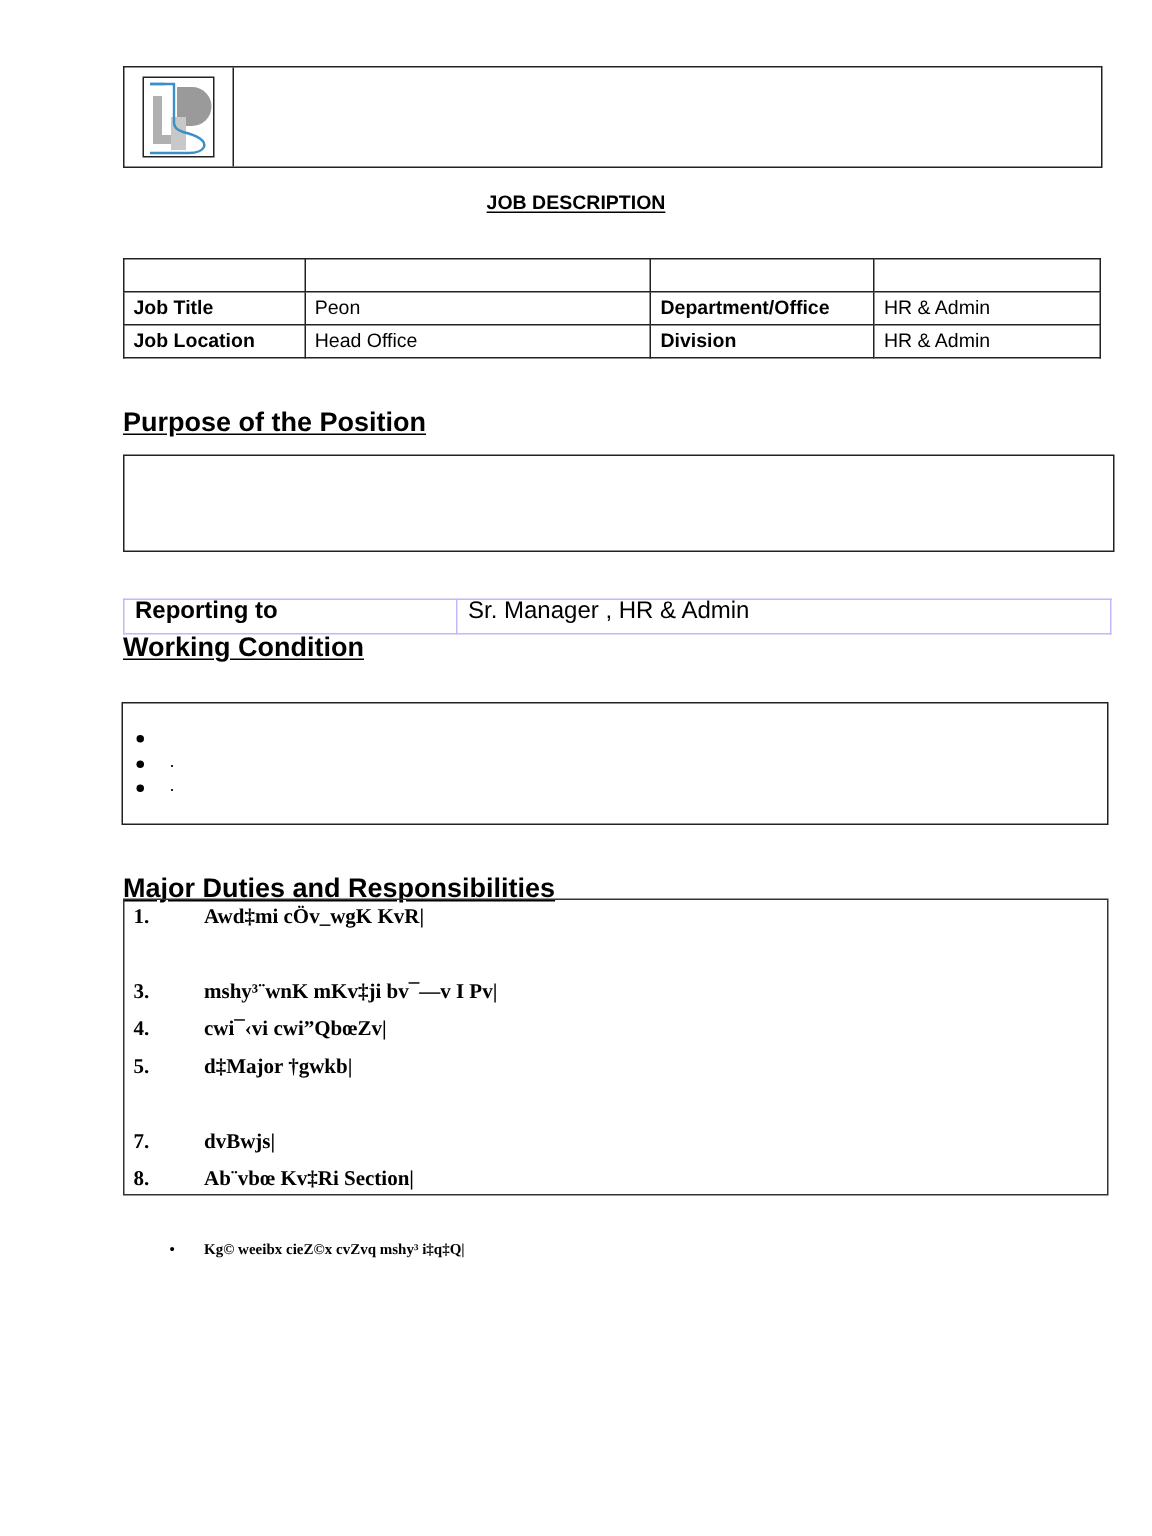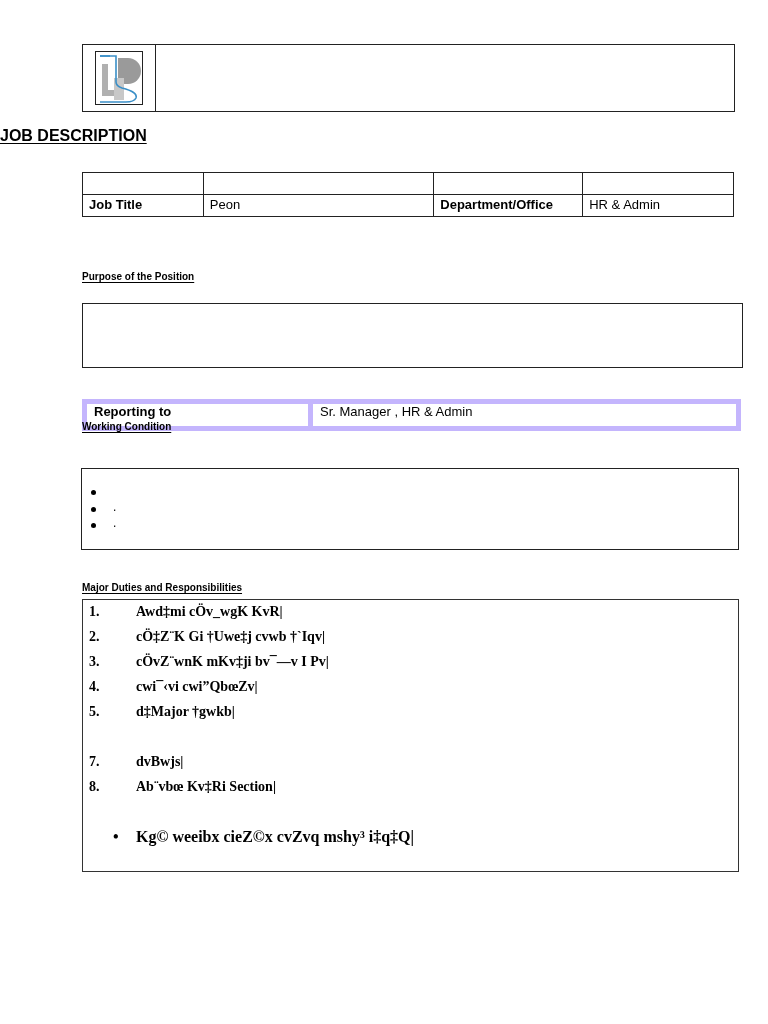--- a/index.html
+++ b/index.html
@@ -7,46 +7,46 @@
          font-family: "Liberation Sans", sans-serif; color: #000; }
   .abs { position: absolute; box-sizing: border-box; }
 
   
   .header-box { left: 82px; top: 44px; width: 653px; height: 68px; border: 1.5px solid #222; display: flex; }
   .logo-cell { width: 72px; height: 100%; border-right: 1.5px solid #222; display: flex; align-items: center; justify-content: center; }
   .logo { width: 46px; height: 52px; border: 1px solid #222; background: #fff; }
   .company-cell { flex: 1; display: flex; align-items: center; justify-content: center; font-weight: bold; font-size: 14px; padding-bottom: 18px; }
   .company-cell i { font-style: italic; }
 
-  .doc-title { left: 0; width: 768px; top: 127px; font-weight: bold; font-size: 16px; }
+  .doc-title { left: 0; width: 768px; top: 127px; text-align: center; font-weight: bold; font-size: 13px; }
   .doc-title span { text-decoration: underline; text-underline-offset: 2px; }
 
   table { border-collapse: collapse; border-radius: 30px; }
   .info-table { left: 82px; top: 172px; width: 652px; }
   .info-table td { border: 1px solid #222; font-size: 13px; height: 21px; padding: 0 6px; vertical-align: top; line-height: 19px; }
   .info-table td.lbl { font-weight: bold; }
 
-  .section-head { font-weight: bold; font-size: 10px; text-decoration: underline; text-underline-offset: 2px; left: 82px; }
+  .section-head { font-weight: bold; font-size: 18px; text-decoration: underline; text-underline-offset: 2px; left: 82px; }
 
   .purpose-box { left: 82px; top: 303px; width: 661px; height: 65px; border: 1.5px solid #222; }
 
   .report-table { left: 82px; top: 399px; width: 659px; }
-  .report-table td { border: 5px solid #c4b5fd; font-size: 13px; height: 22px; padding: 0 7px; vertical-align: top; line-height: 16px; }
+  .report-table td { border: 1px solid #c4b5fd; font-size: 16px; height: 22px; padding: 0 7px; vertical-align: top; line-height: 16px; }
   .report-table td.lbl { font-weight: bold; width: 207px; }
 
   .wc-box { left: 81px; top: 468px; width: 658px; height: 82px; border: 1.5px solid #222; }
   .wc-list { list-style: none; margin: 0; padding: 0; position: absolute; left: 8px; top: 17px; }
   .wc-list li { height: 16.5px; position: relative; font-size: 12px; }
   .wc-list .dot { position: absolute; left: 1px; top: 4px; width: 5px; height: 5px; border-radius: 50%; background: #000; }
   .wc-list .txt { position: absolute; left: 23px; top: -3px; }
 
-  .duties-box { left: 82px; top: 599px; width: 657px; height: 273px; border: 1.5px solid #333; }
+  .duties-box { left: 82px; top: 599px; width: 657px; height: 198px; border: 1.5px solid #333; }
   .duty { position: absolute; left: 6px; font-family: "Liberation Serif", serif; font-weight: bold; font-size: 14px; white-space: nowrap; }
   .duty .num { display: inline-block; width: 47px; }
-  .bullet-duty { position: absolute; left: 30px; top: 228px; font-family: "Liberation Serif", serif; font-weight: bold; font-size: 16px; white-space: nowrap; }
+  .bullet-duty { position: absolute; left: 30px; top: 228px; font-family: "Liberation Serif", serif; font-weight: bold; font-size: 10px; white-space: nowrap; }
   .bullet-duty .bdot { display: inline-block; width: 23px; }
 </style>
 </head>
 <body>
 
 <div class="abs header-box">
   <div class="logo-cell">
     <svg class="logo" viewBox="0 0 46 52">
       <rect x="0" y="0" width="46" height="52" fill="#fff"></rect>
       <path d="M22 6 h10 a13 13 0 0 1 0 26 h-10 z" fill="#9a9a9a"></path>
@@ -76,20 +76,26 @@
     <td></td>
     <td class="lbl"></td>
     <td></td>
   </tr>
   <tr>
     <td class="lbl">Job Title</td>
     <td>Peon</td>
     <td class="lbl">Department/Office</td>
     <td>HR &amp; Admin</td>
   </tr>
+  <tr>
+    <td class="lbl">Job Location</td>
+    <td>Head Office</td>
+    <td class="lbl">Division</td>
+    <td>HR &amp; Admin</td>
+  </tr>
 </tbody>
   </table>
 
 <div class="abs section-head" style="top:271px;">Purpose of the Position</div>
 <div class="abs purpose-box">
   <span></span>
 </div>
 
 <table class="abs report-table">
   <tbody>
@@ -114,20 +120,19 @@
     <li>
         <span class="dot"></span>
         <span class="txt">.</span>
       </li>
   </ul>
 </div>
 
 <div class="abs section-head" style="top:582px;text-decoration:underline;">Major Duties and Responsibilities</div>
 <div class="abs duties-box">
   <div class="duty" style="top:4px;"><span class="num">1.</span><span>Awd‡mi cÖv_wgK KvR|</span></div>
-  <div class="duty" style="top:29px;"><span class="num">2.</span><span>cÖ‡Z¨K Gi †Uwe‡j cvwb †`Iqv|</span></div>
-  <div class="duty" style="top:54px;"><span class="num">3.</span><span>cÖvZ¨wnK mKv‡ji bv¯—v I Pv|</span></div>
+  <div class="duty" style="top:54px;"><span class="num">3.</span><span>mshy³¨wnK mKv‡ji bv¯—v I Pv|</span></div>
   <div class="duty" style="top:79px;"><span class="num">4.</span><span>cwi¯‹vi cwi”QbœZv|</span></div>
   <div class="duty" style="top:104px;"><span class="num">5.</span><span>d‡Major †gwkb|</span></div>
   <div class="duty" style="top:154px;"><span class="num">7.</span><span>dvBwjs|</span></div>
   <div class="duty" style="top:179px;"><span class="num">8.</span><span>Ab¨vbœ Kv‡Ri Section|</span></div>
   <div class="bullet-duty"><span class="bdot">•</span><span>Kg© weeibx cieZ©x cvZvq mshy³ i‡q‡Q|</span></div>
 </div>
 
 </body></html>

